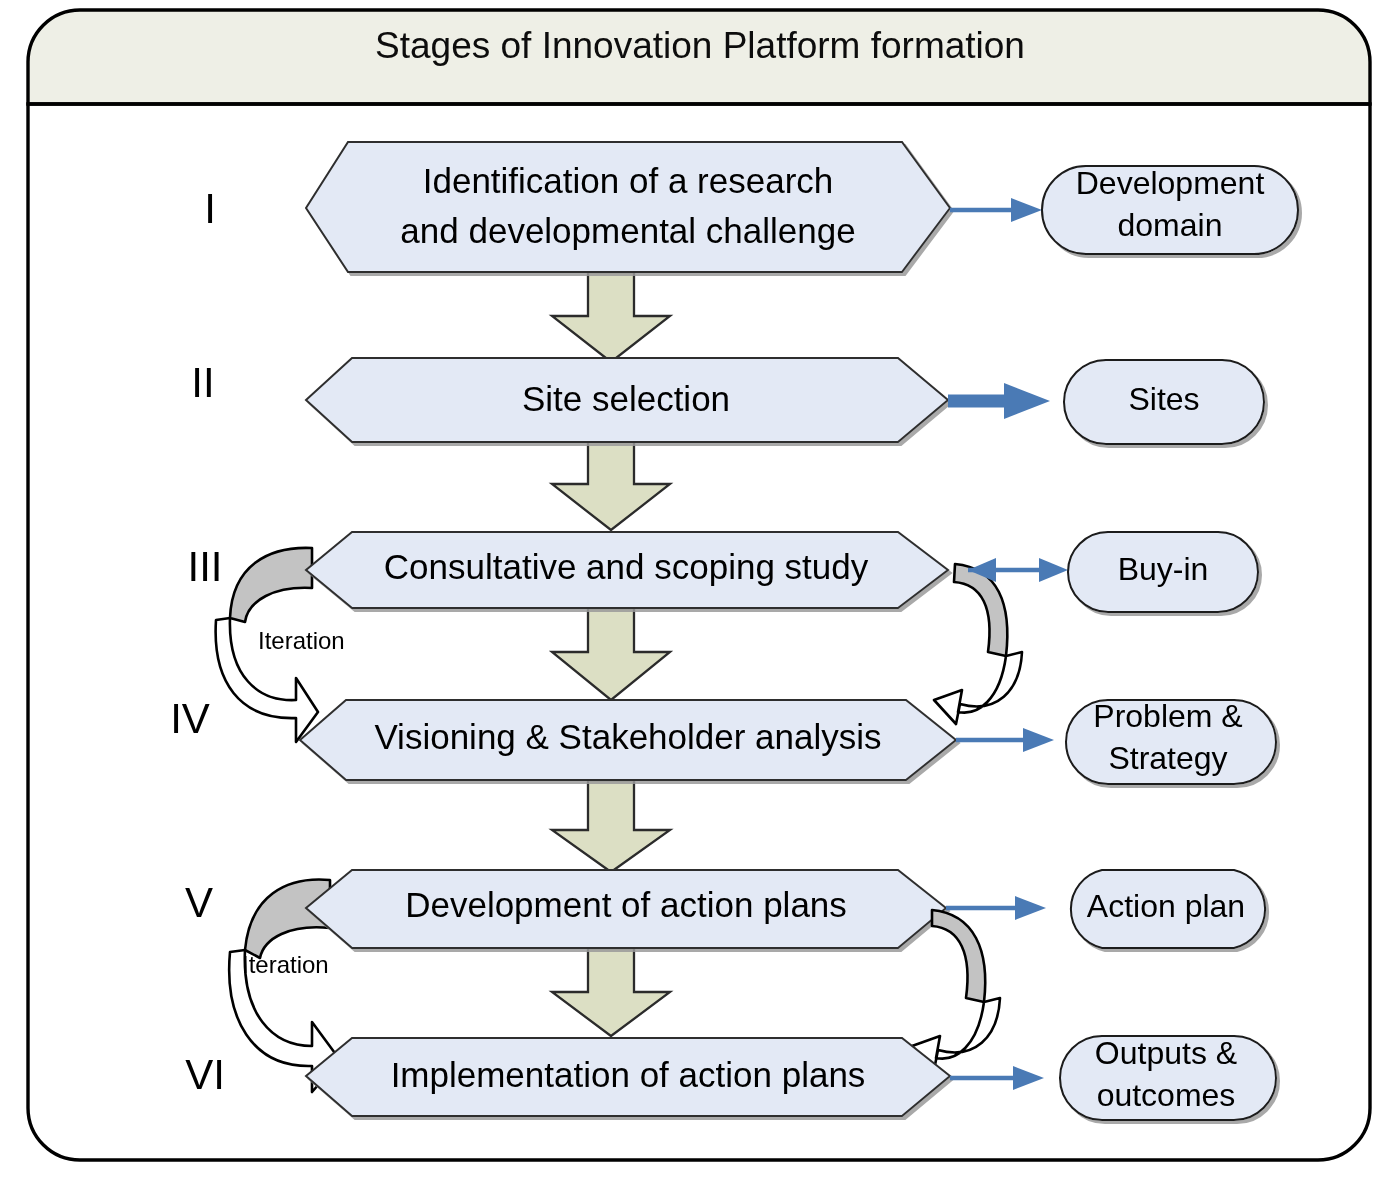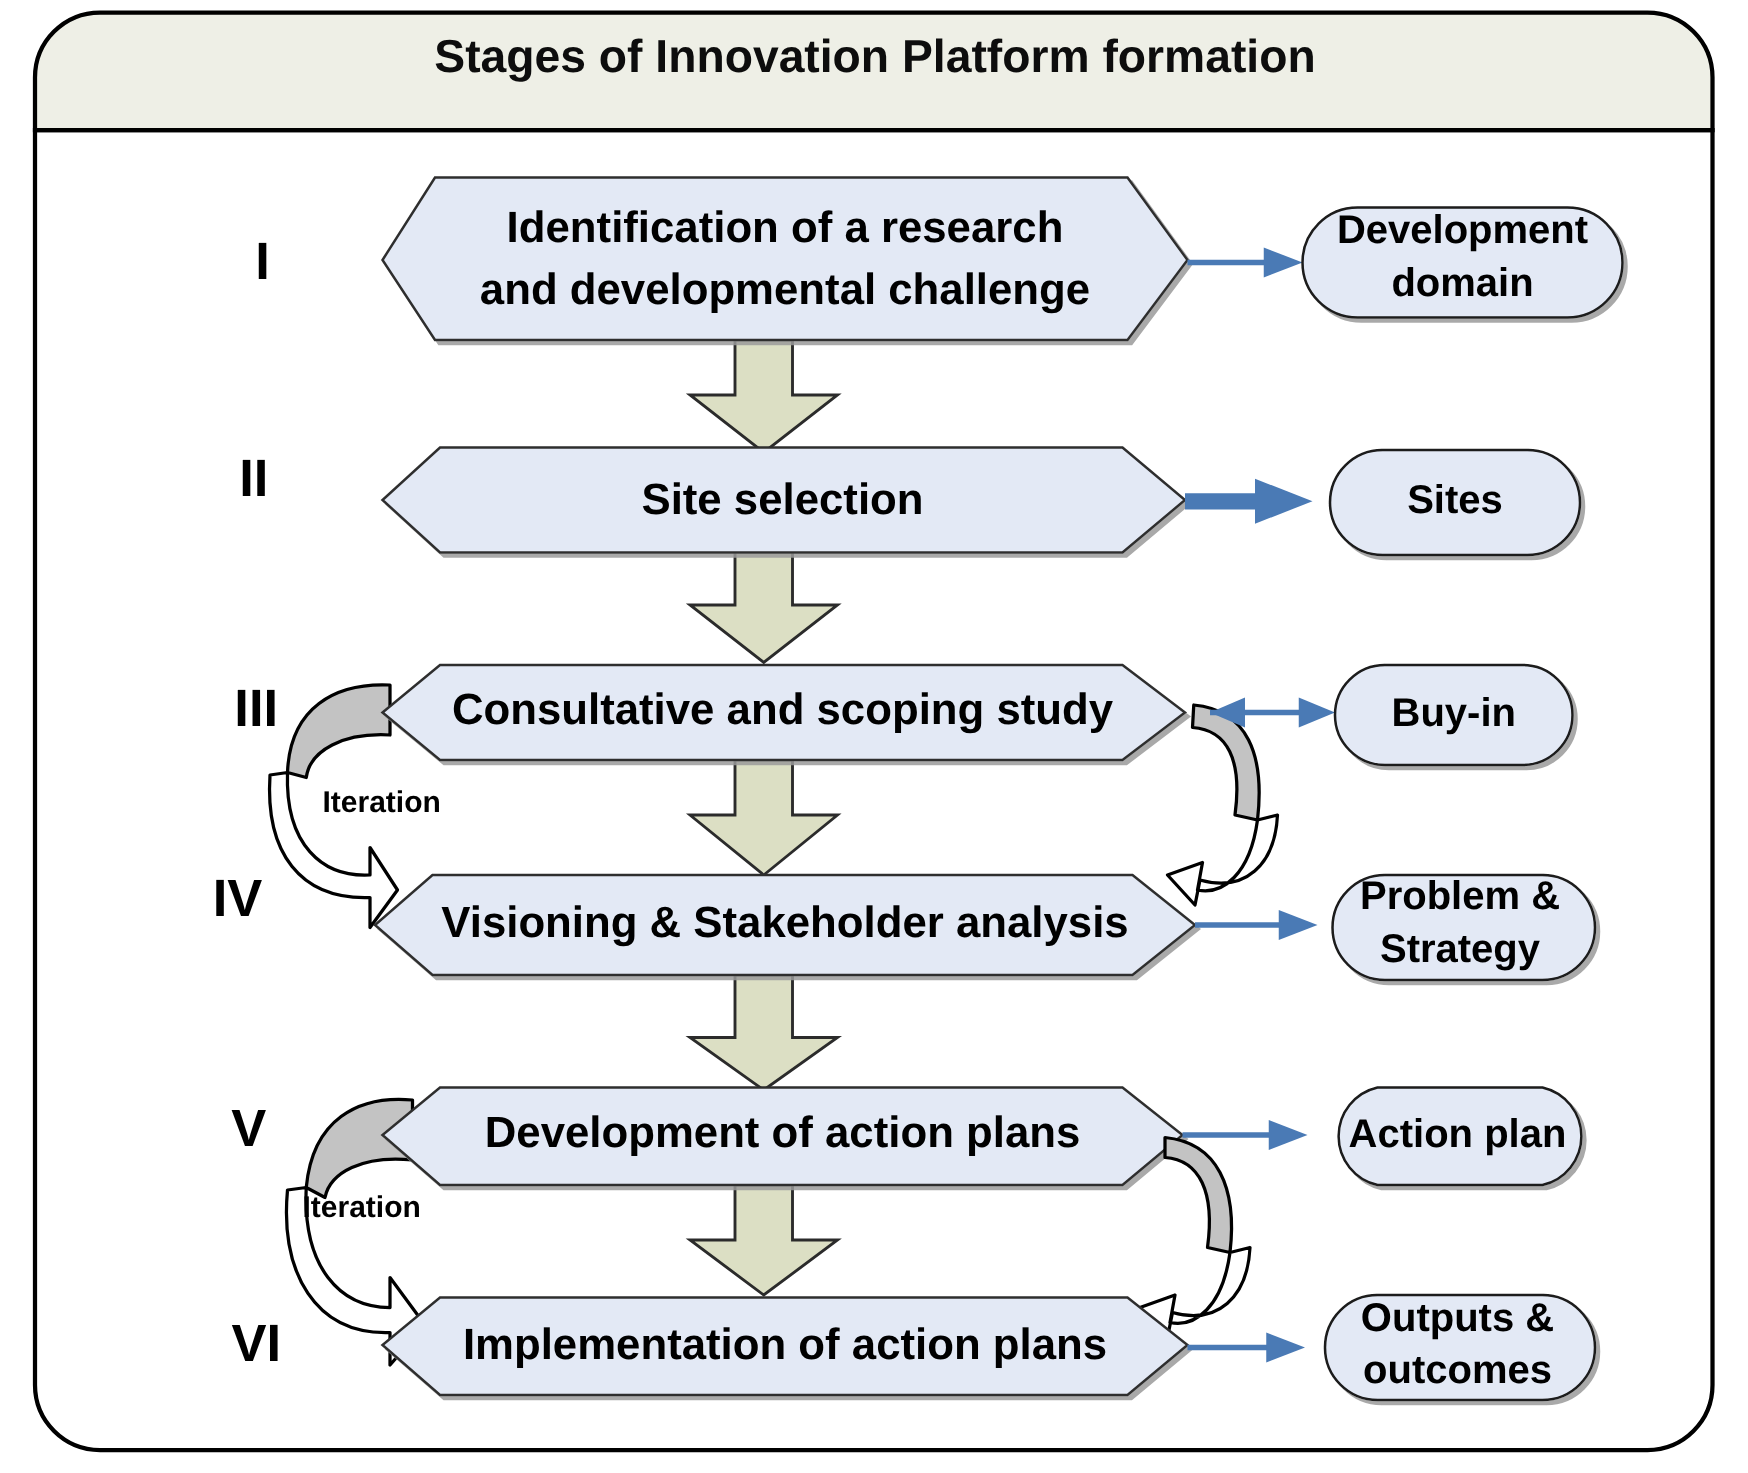--- a/index.html
+++ b/index.html
@@ -9,21 +9,20 @@
   }
   body {
     font-family: "Liberation Sans", sans-serif;
   }
   #canvas {
     position: relative;
     width: 1398px;
     height: 1178px;
     overflow: hidden;
     background: #ffffff;
-    font-weight: bold;
   }
   #diagram-svg {
     position: absolute;
     left: 0;
     top: 0;
   }
   .hex-label {
     font-family: "Liberation Sans", sans-serif;
     font-size: 35px;
     fill: #000000;

